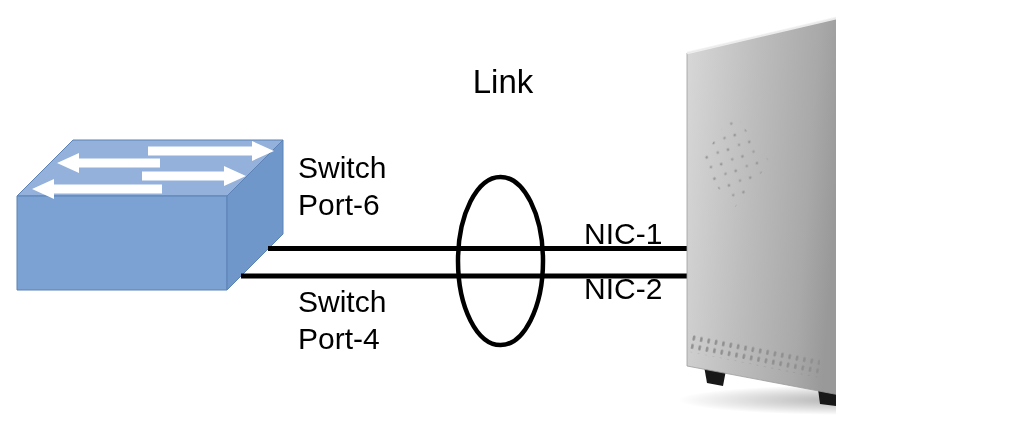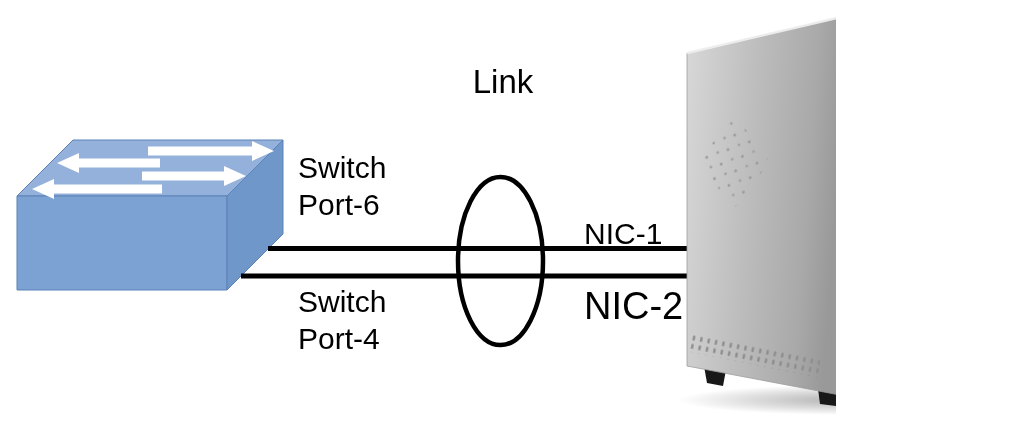--- a/index.html
+++ b/index.html
@@ -8,21 +8,21 @@
     position:relative;width:836px;height:422px;overflow:hidden;
     background:var(--background,#ffffff);
     font-family:Liberation Sans, sans-serif;
   }
   .stage svg{position:absolute;left:0;top:0;}
   .label{position:absolute;color:var(--text,#000);white-space:nowrap;}
   .title{left:340px;top:60px;width:326px;text-align:center;font-size:33px;line-height:44px;}
   .sp1{left:298px;top:149px;font-size:30px;line-height:37px;}
   .sp2{left:298px;top:283px;font-size:30px;line-height:37px;}
   .nic1{left:584px;top:205px;font-size:30px;line-height:34px;margin-top:12px;}
-  .nic2{left:584px;top:289px;font-size:38px;line-height:34px;}
+  .nic2{left:584px;top:272px;font-size:30px;line-height:34px;}
   .sw-top{fill:var(--switch-top,#93b1da);stroke:#5d82b6;stroke-width:1;}
   .sw-front{fill:var(--switch-front,#7ca2d3);stroke:#5d82b6;stroke-width:1;}
   .sw-side{fill:var(--switch-side,#6f97ca);stroke:#5d82b6;stroke-width:1;}
   .sw-arrow{fill:var(--switch-arrow,#fff);}
   .link-line{stroke:var(--line,#000);stroke-width:5;}
   .agg-ellipse{fill:none;stroke:var(--line,#000);stroke-width:4.5;}
   .pwr{stroke:var(--power-accent,#36dee6);fill:none;stroke-linecap:round;}
 </style>
 </head>
 <body>

